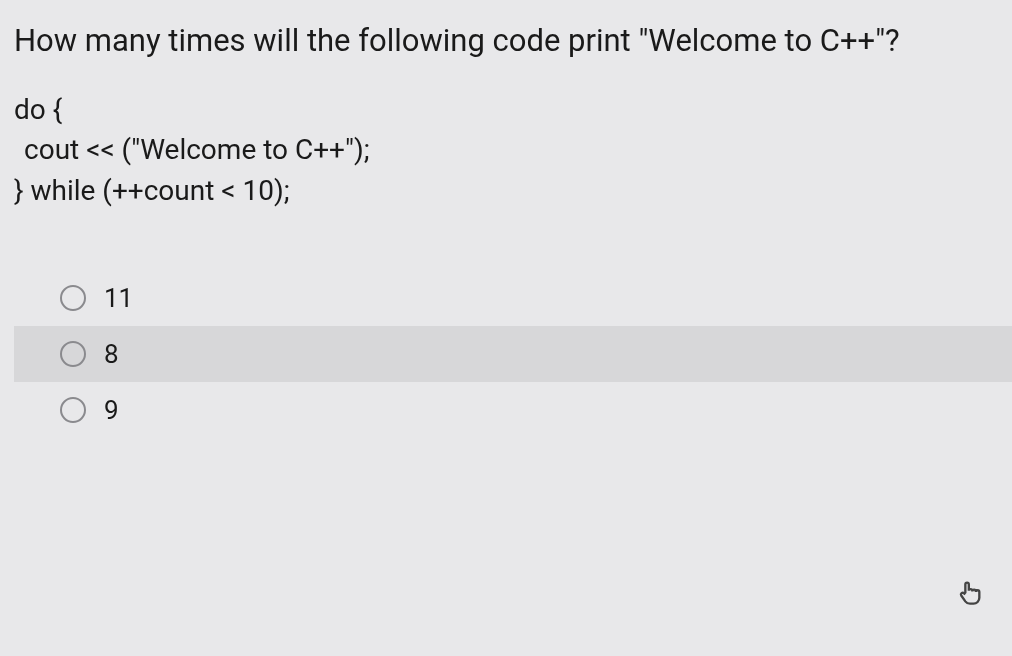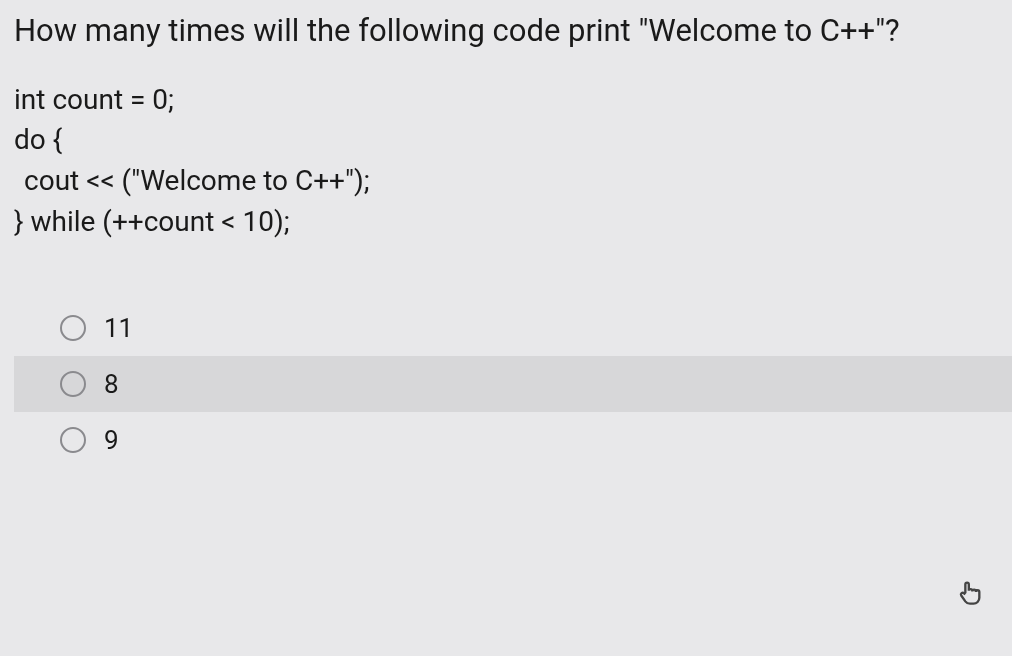--- a/index.html
+++ b/index.html
@@ -6,21 +6,21 @@
     margin: 0;
     padding: 0;
     width: 1012px;
     height: 656px;
     background: #e8e8ea;
     font-family: -apple-system, BlinkMacSystemFont, "Segoe UI", Roboto, Arial, sans-serif;
     color: #1a1a1a;
     overflow: hidden;
   }
   .page {
-    padding: 10px 20px 20px 14px;
+    padding: 20px 20px 20px 14px;
     box-sizing: border-box;
   }
   .question {
     font-size: 31px;
     font-weight: 400;
     line-height: 1.35;
     margin-bottom: 28px;
   }
   .code {
     font-size: 28px;
@@ -71,21 +71,20 @@
     stroke-width: 2;
   }
 </style>
 </head>
 <body>
 
 <div class="page">
   <div class="question">How many times will the following code print "Welcome to C++"?</div>
 
   <div class="code">
-    <span class="line">int count = 0;</span>
     <span class="line">do {</span>
     <span class="line indent">cout &lt;&lt; ("Welcome to C++");</span>
     <span class="line">} while (++count &lt; 10);</span>
   </div>
 
   <div class="options">
     <div class="option">
       <span class="radio"></span>
       <span>11</span>
     </div>

